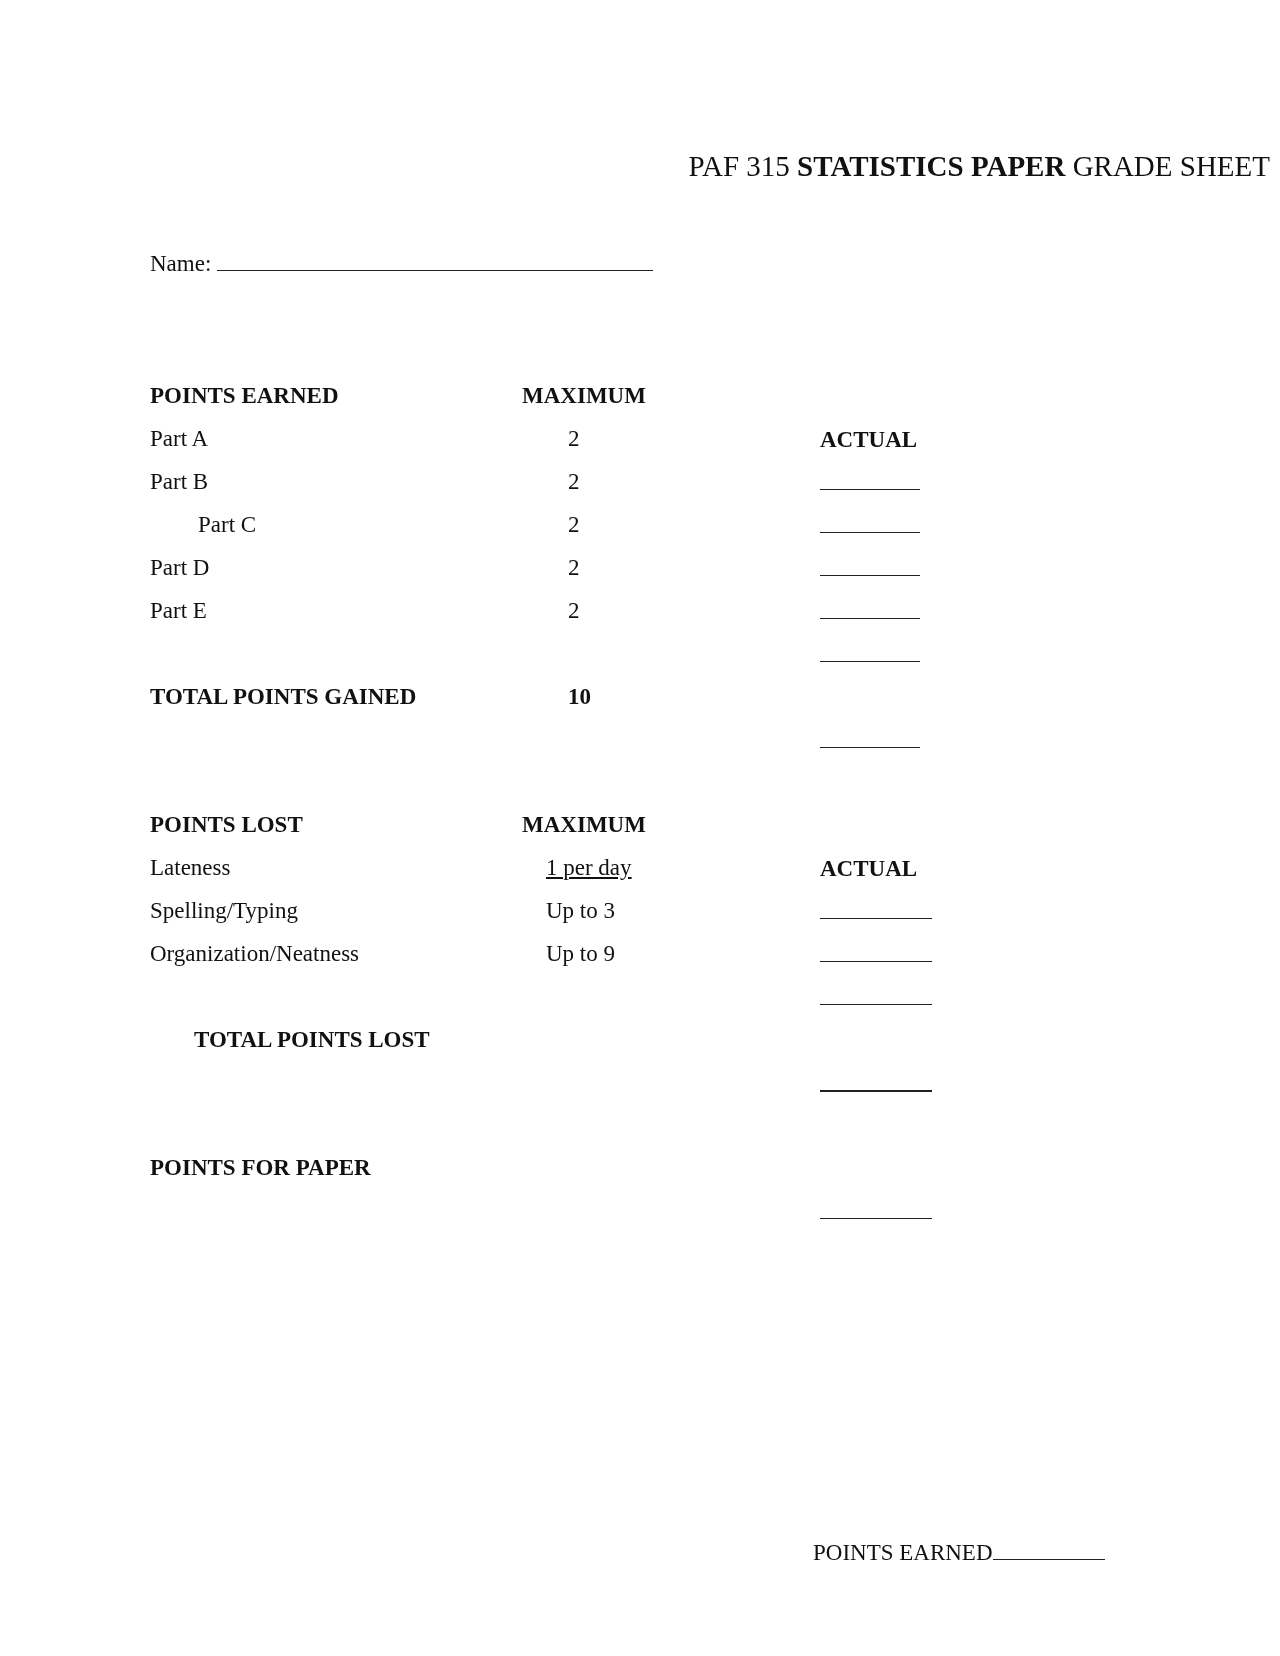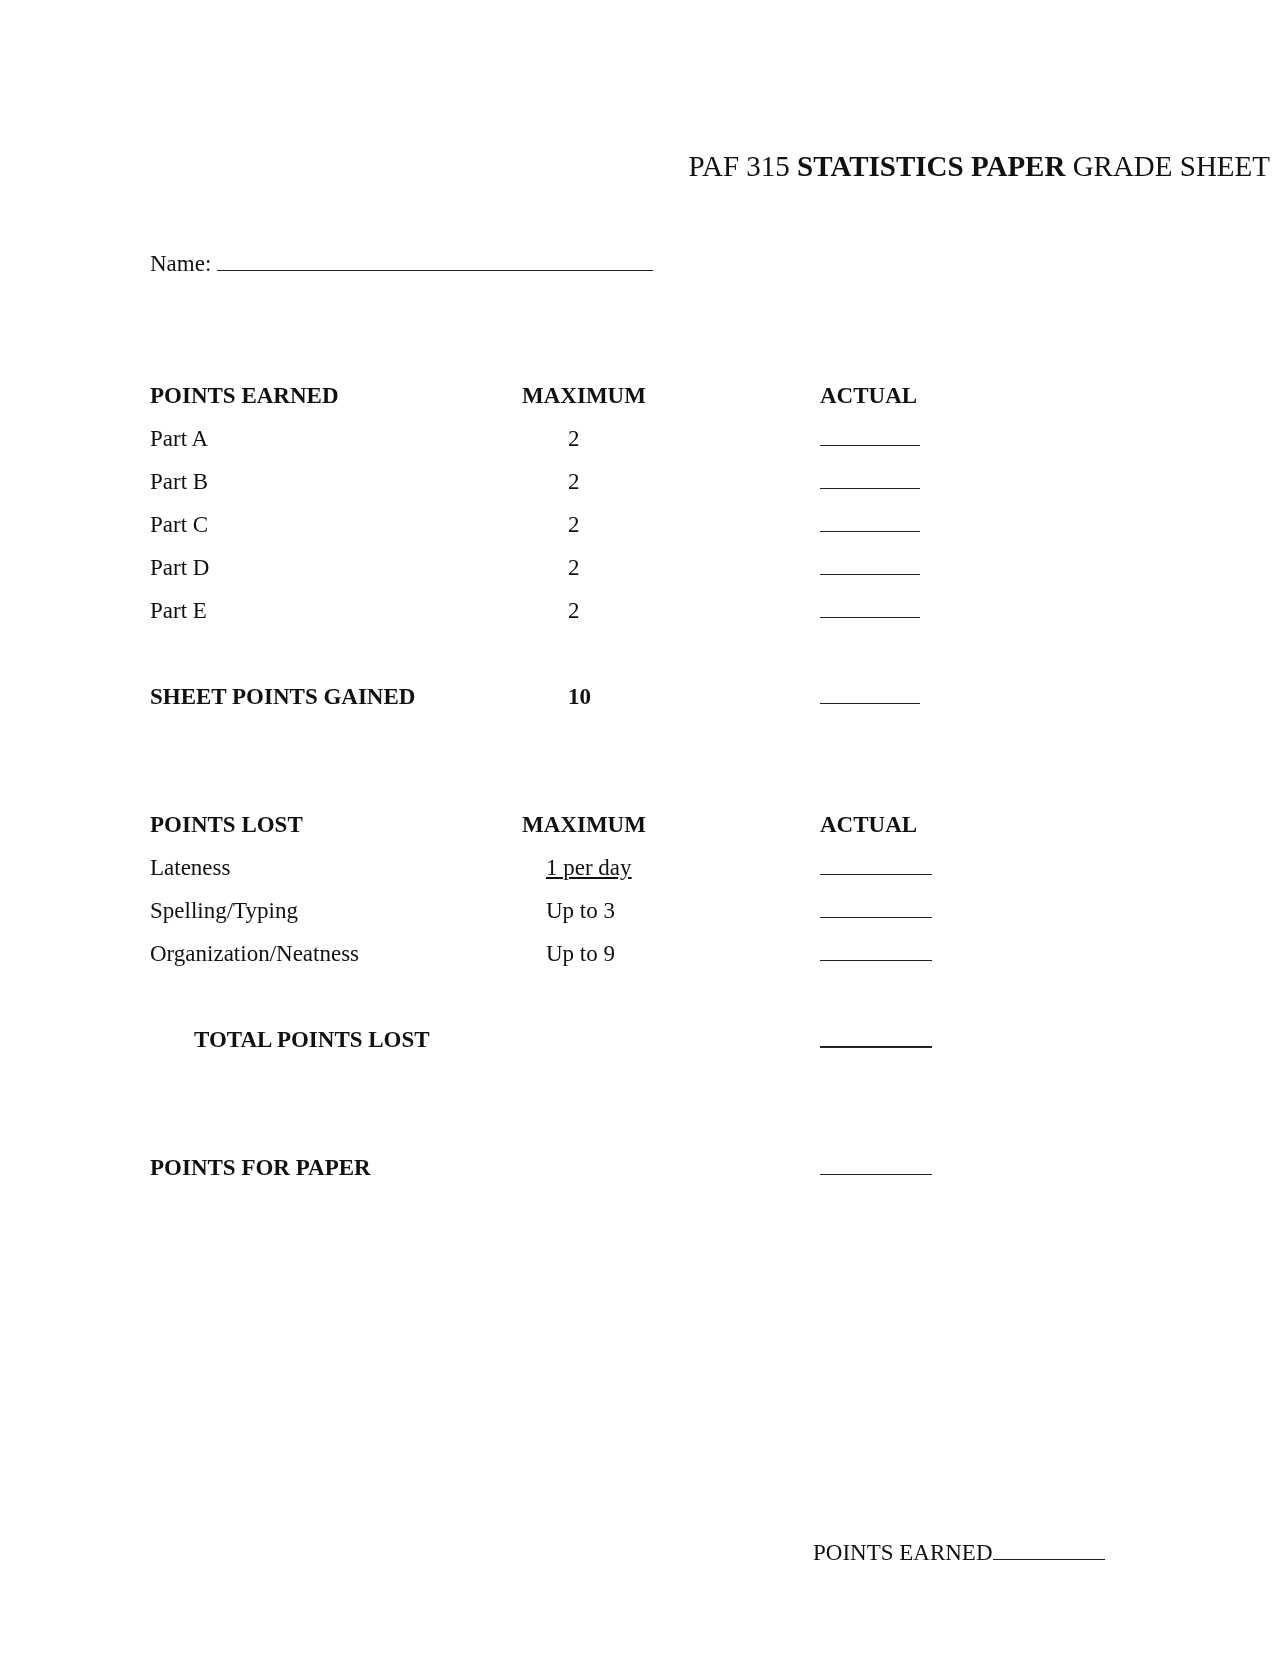--- a/index.html
+++ b/index.html
@@ -8,21 +8,21 @@
       font-family: "Liberation Serif", "DejaVu Serif", serif; color: #111111;
     }
     .abs { position: absolute; white-space: nowrap; }
     .title { top: 150px; left: 0; width: 1270px; text-align: right; font-size: 29px; }
     .title b { font-weight: bold; }
     .t { font-size: 23px; line-height: 28px; }
     .b { font-weight: bold; }
     .blank { display: inline-block; border-bottom: 1.5px solid #222; height: 20px; vertical-align: baseline; }
     .c1 { left: 150px; }
     .c2 { left: 522px; }
-    .c3 { left: 820px; }
+    .c3 { left: 820px; margin-top: 44px; }
   </style>
 </head>
 <body>
 
 <div class="abs title">
   <span>PAF 315</span>
   <b>STATISTICS PAPER</b>
   <span>GRADE SHEET</span>
 </div>
 
@@ -36,33 +36,33 @@
 <div class="abs t b c3" style="top:382px;">ACTUAL</div>
 
 <div class="abs t c1" style="top:425px;">Part A</div>
 <div class="abs t" style="top:425px;left:568px;">2</div>
 <div class="abs t c3" style="top:425px;"><span class="blank" style="width:100px;"></span></div>
 
 <div class="abs t c1" style="top:468px;">Part B</div>
 <div class="abs t" style="top:468px;left:568px;">2</div>
 <div class="abs t c3" style="top:468px;"><span class="blank" style="width:100px;"></span></div>
 
-<div class="abs t c1" style="top:511px;">Part C</div>
+<div class="abs t c1" style="top:511px;margin-left:48px;">Part C</div>
 <div class="abs t" style="top:511px;left:568px;">2</div>
 <div class="abs t c3" style="top:511px;"><span class="blank" style="width:100px;"></span></div>
 
 <div class="abs t c1" style="top:554px;">Part D</div>
 <div class="abs t" style="top:554px;left:568px;">2</div>
 <div class="abs t c3" style="top:554px;"><span class="blank" style="width:100px;"></span></div>
 
 <div class="abs t c1" style="top:597px;">Part E</div>
 <div class="abs t" style="top:597px;left:568px;">2</div>
 <div class="abs t c3" style="top:597px;"><span class="blank" style="width:100px;"></span></div>
 
-<div class="abs t b c1" style="top:683px;">SHEET POINTS GAINED</div>
+<div class="abs t b c1" style="top:683px;">TOTAL POINTS GAINED</div>
 <div class="abs t b" style="top:683px;left:568px;">10</div>
 <div class="abs t c3" style="top:683px;"><span class="blank" style="width:100px;"></span></div>
 
 <div class="abs t b c1" style="top:811px;">POINTS LOST</div>
 <div class="abs t b c2" style="top:811px;">MAXIMUM</div>
 <div class="abs t b c3" style="top:811px;">ACTUAL</div>
 
 <div class="abs t c1" style="top:854px;">Lateness</div>
 <div class="abs t" style="top:854px;left:546px;text-decoration:underline;">1 per day</div>
 <div class="abs t c3" style="top:854px;"><span class="blank" style="width:112px;"></span></div>

